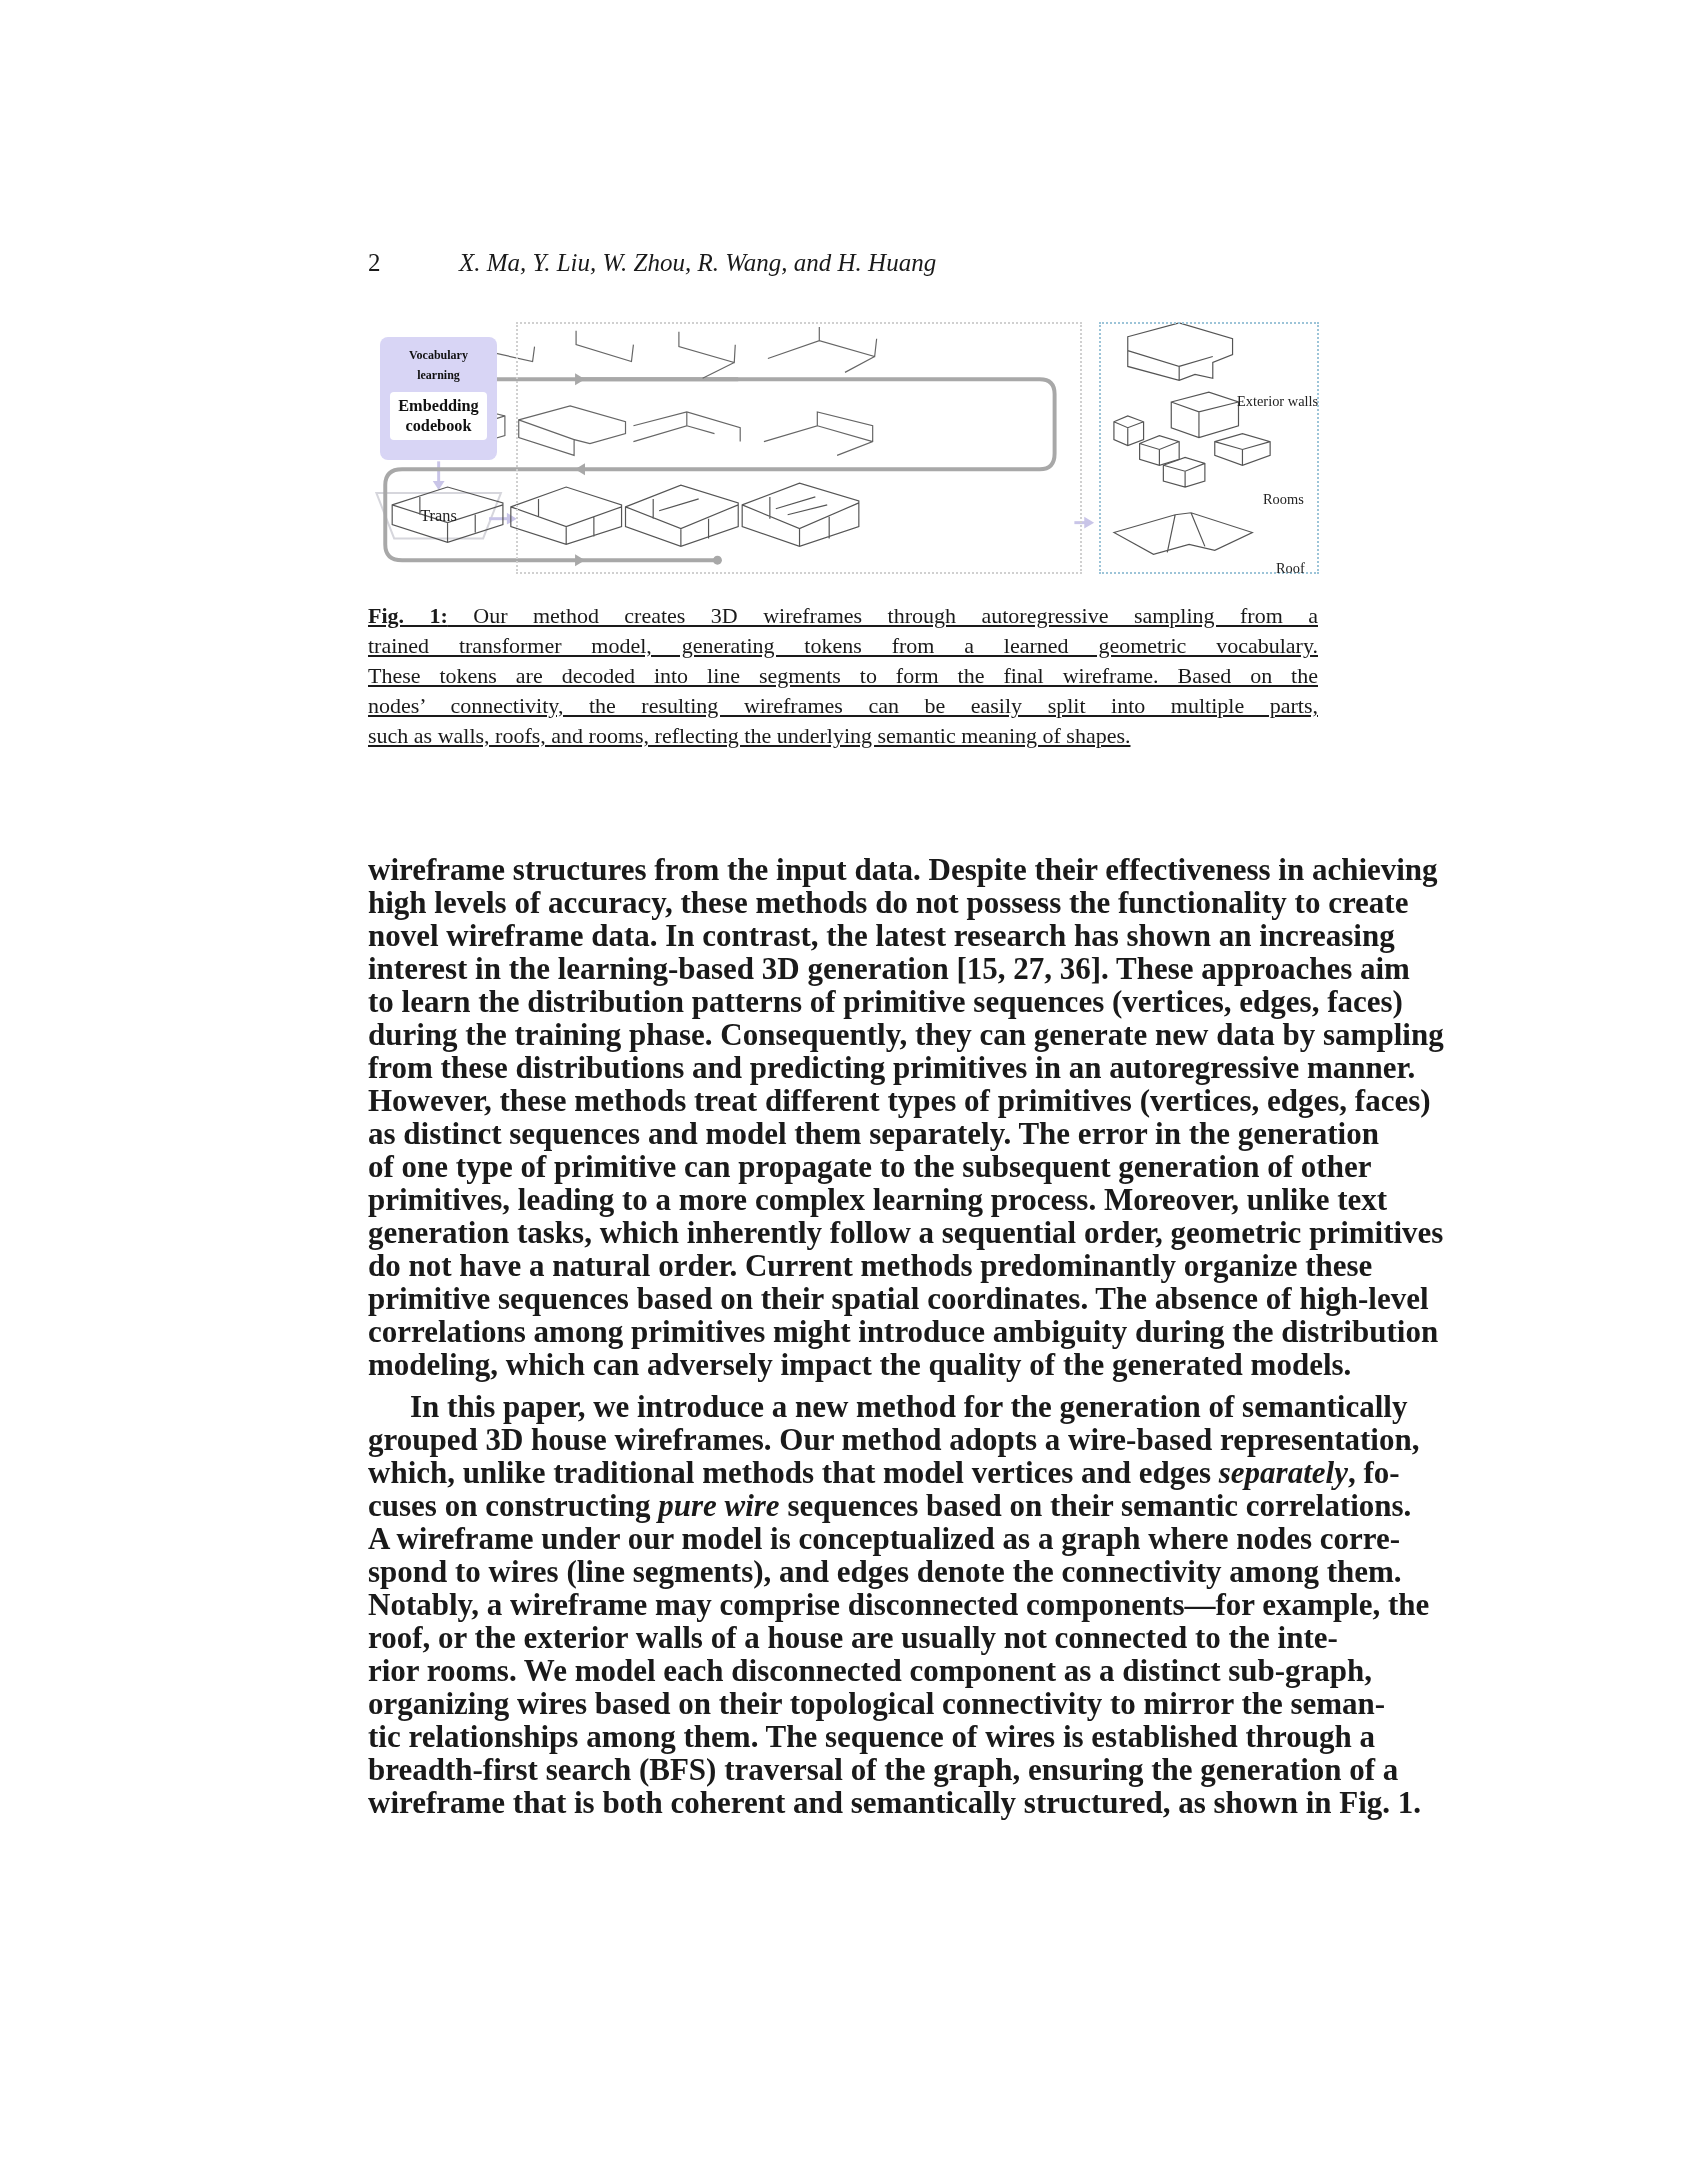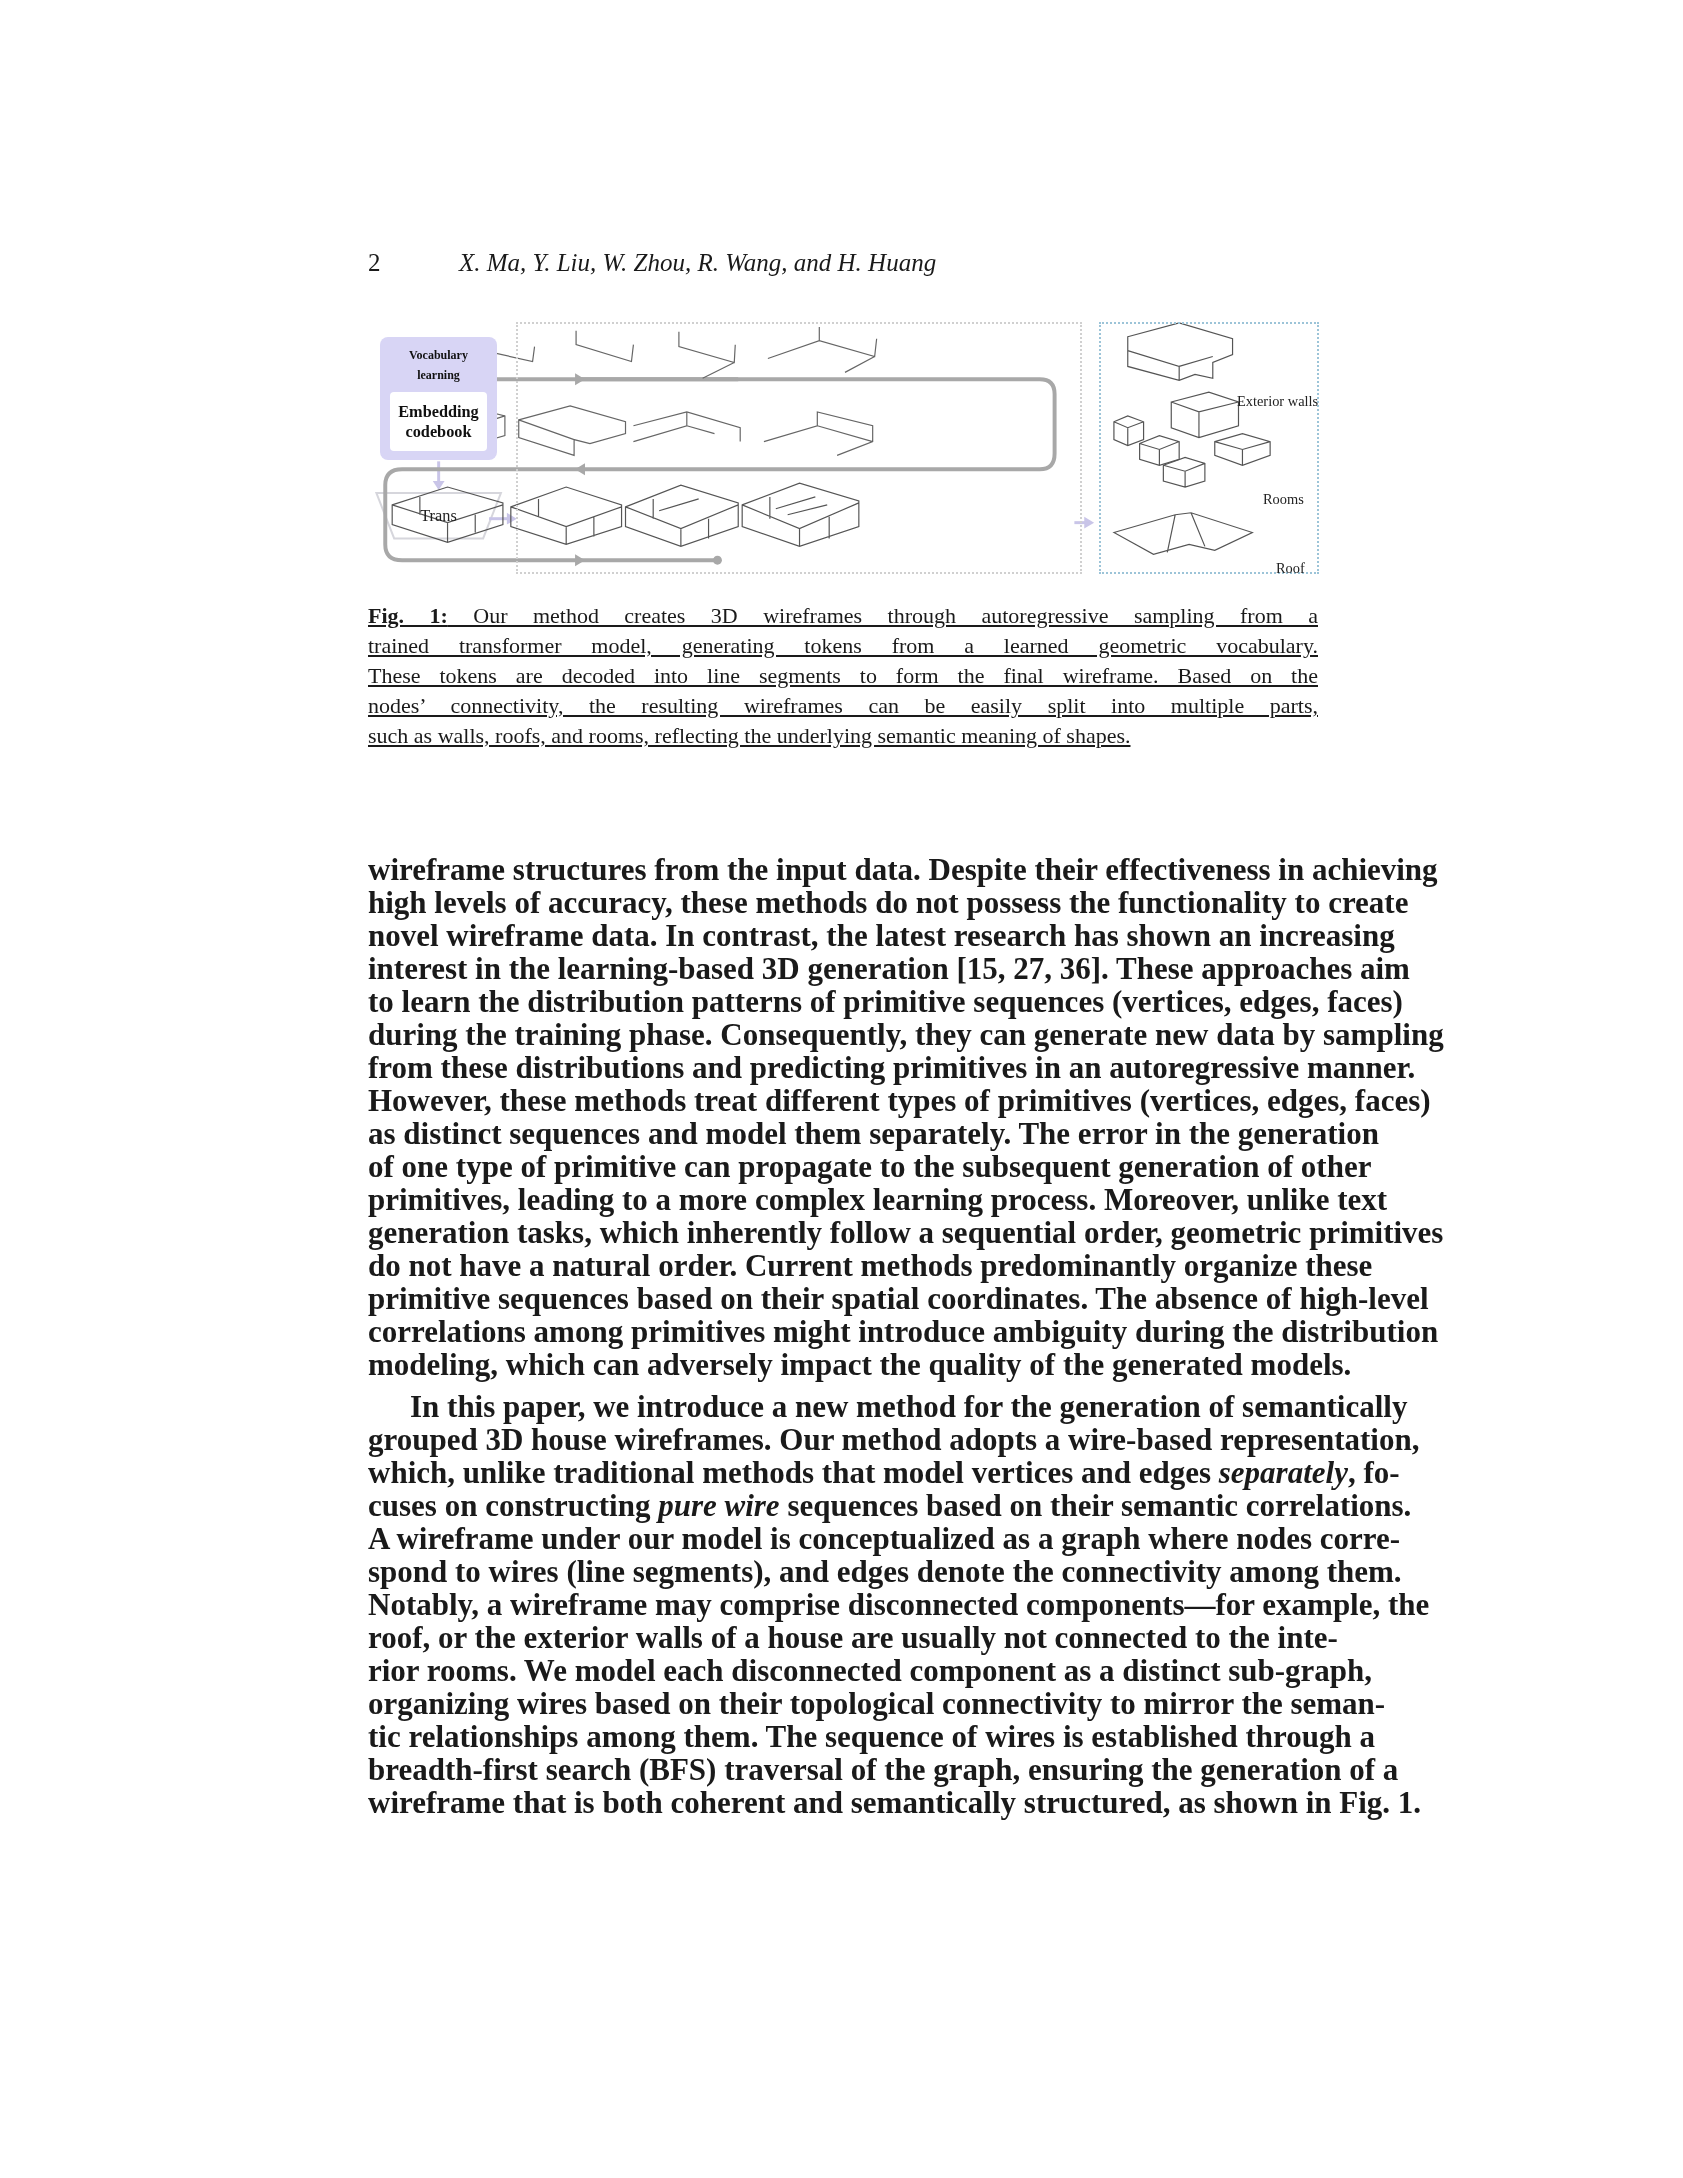--- a/index.html
+++ b/index.html
@@ -6,21 +6,21 @@
   body { width: 1683px; height: 2178px; position: relative; overflow: hidden;
          font-family: "Liberation Serif", "DejaVu Serif", serif; color: #1a1a1a; }
   .header { position: absolute; top: 249px; left: 368px; width: 950px; font-size: 25px; }
   .header .pagenum { position: absolute; left: 0; top: 0; }
   .header .authors { position: absolute; left: 91px; top: 0; white-space: nowrap; font-style: italic; }
 
   .figure { position: absolute; left: 372px; top: 317px; width: 946px; height: 262px; }
   .vocab-box { position: absolute; left: 8px; top: 20px; width: 117px; height: 123px;
                background: #d8d5f5; border-radius: 8px; text-align: center; }
   .vocab-title { font-weight: bold; font-size: 12px; line-height: 20px; margin-top: 8px; color: #111; }
-  .embed-box { position: absolute; left: 10px; top: 55px; width: 97px; height: 59px; background: #fff;
+  .embed-box { position: absolute; left: 10px; top: 55px; width: 97px; height: 48px; background: #fff;
                border-radius: 4px; font-weight: bold; font-size: 16.3px; line-height: 20px;
                display: flex; align-items: center; justify-content: center; flex-direction: column; color: #111; }
   .trans-wrap { position: absolute; left: 8px; top: 176px; width: 117px; height: 58px; }
   .trans-label { position: absolute; left: 0; top: 0; width: 117px; height: 46px; display: flex;
                  align-items: center; justify-content: center; font-size: 16.3px; color: #222; }
   .panel-left { position: absolute; left: 144px; top: 5px; width: 566px; height: 252px;
                 border: 2px dotted #d0d0d0; box-sizing: border-box; }
   .panel-right { position: absolute; left: 727px; top: 5px; width: 220px; height: 252px;
                  border: 2px dotted #9cc4d8; box-sizing: border-box; }
   .panel-label { position: absolute; font-size: 14.4px; color: #222; white-space: nowrap; }

